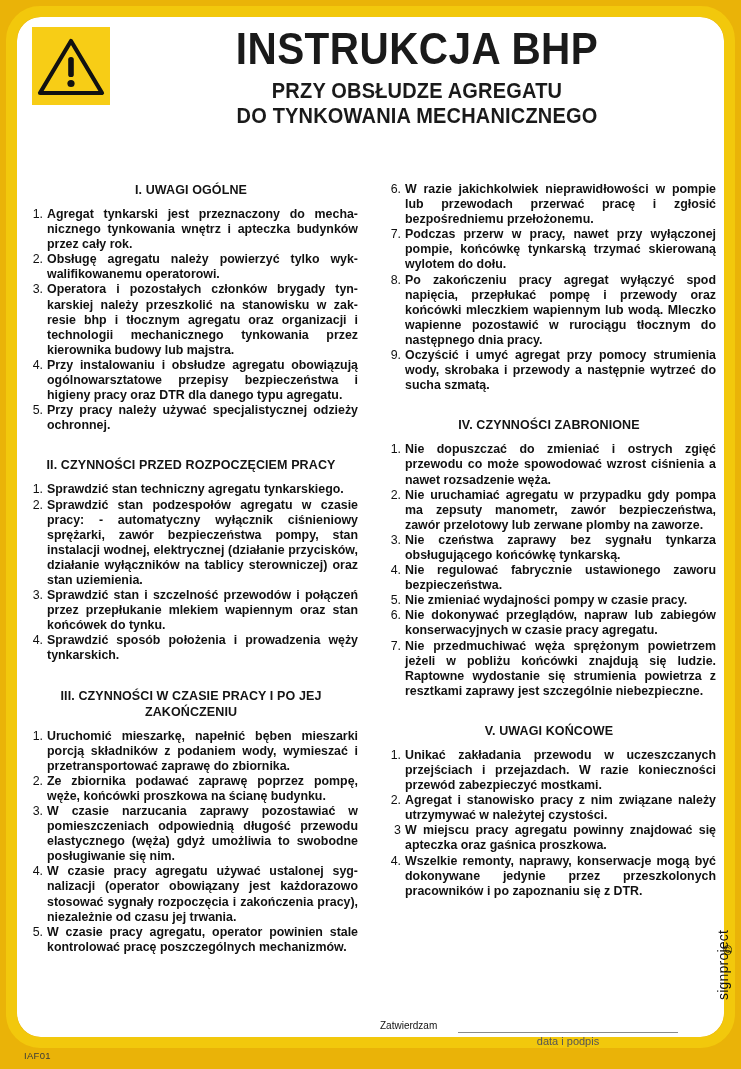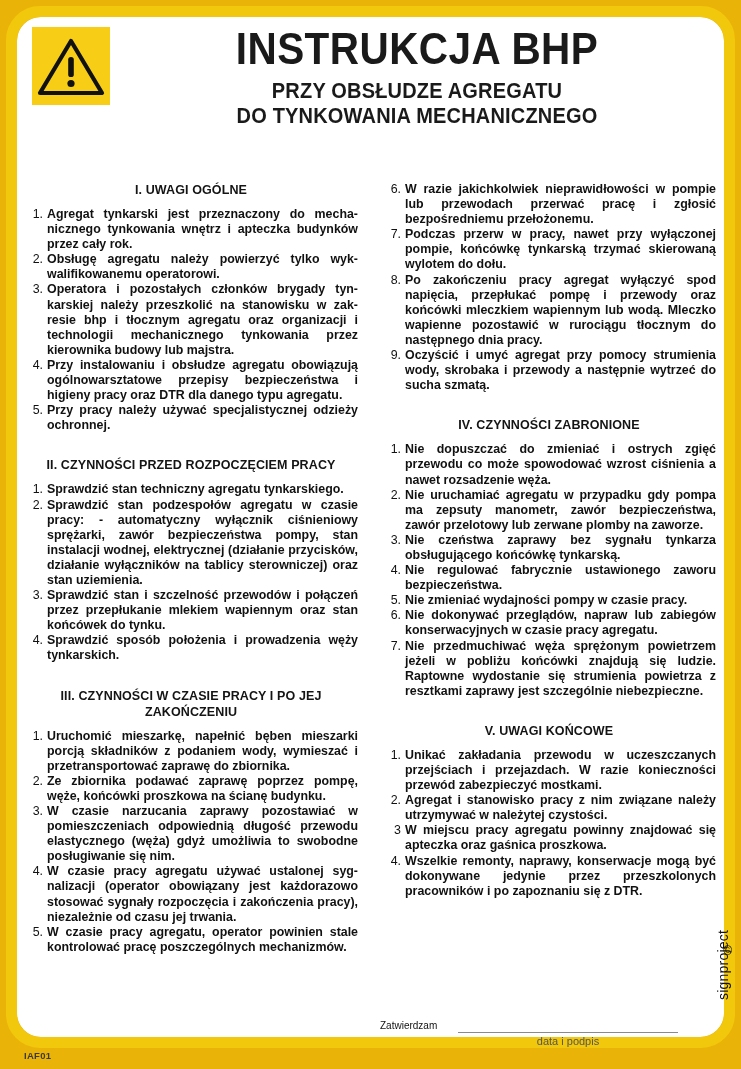--- a/index.html
+++ b/index.html
@@ -210,21 +210,21 @@
     font-size: 12px;
     color: #111;
   }
 
   
   .code {
     position: absolute;
     left: 24px;
     top: 1050px;
     font-size: 9.5px;
-    font-weight: bold;
+    font-weight: normal;
     color: #3a3a3a;
     letter-spacing: 0.3px;
   }
 </style>
 </head>
 <body>
 
 <div id="poster">
 
   <div class="inner"></div>

